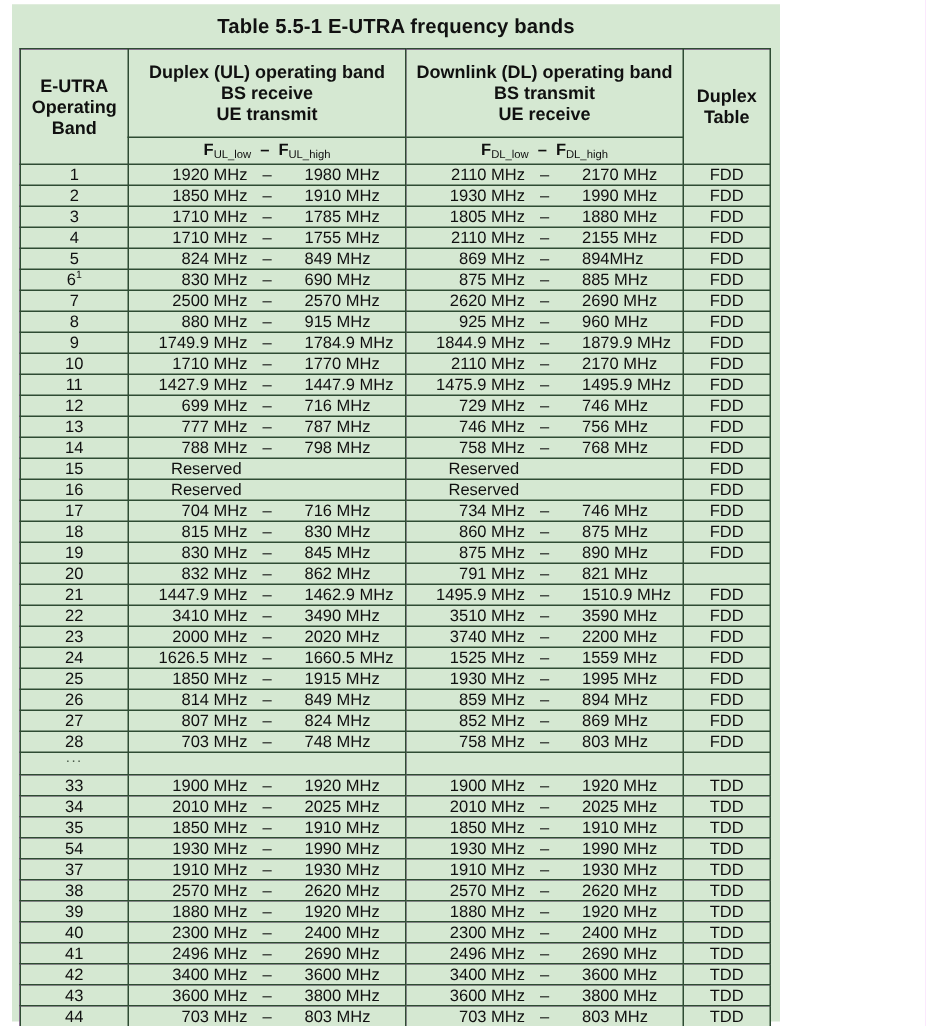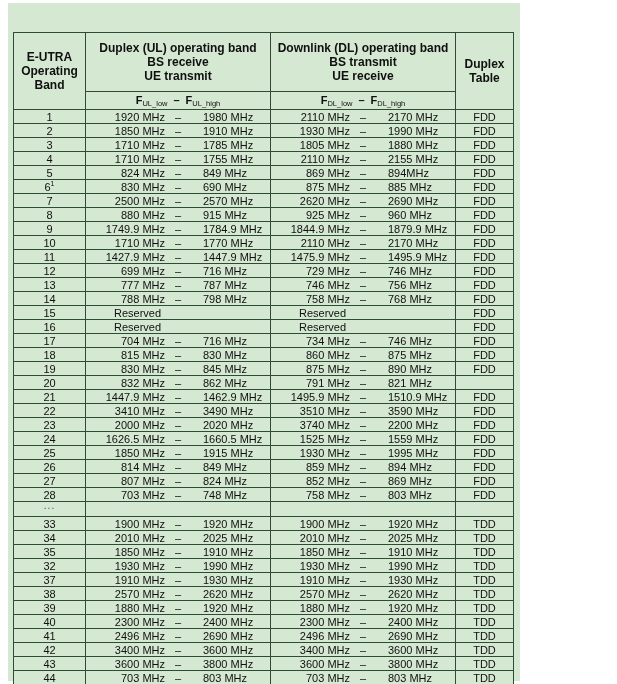--- a/index.html
+++ b/index.html
@@ -173,20 +173,23 @@
     pointer-events: none;
     user-select: none;
   }
 </style>
 </head>
 <body>
 
 <div id="page">
   <div id="paper"></div>
 
+  <div id="title-bar">
+    <span class="title-text">Table 5.5-1 E-UTRA frequency bands</span>
+  </div>
 
   <div id="tbl-wrap">
     <table class="freq">
       <colgroup>
         <col class="c-band">
           <col class="c-ul">
           <col class="c-dl">
           <col class="c-dup">
       </colgroup>
       <thead>
@@ -755,21 +758,21 @@
             <td>
               <div class="range">
                 <span class="lo">1850 MHz</span>
                 <span class="dash">–</span>
                 <span class="hi">1910 MHz</span>
               </div>
             </td>
             <td class="dup">TDD</td>
           </tr>
           <tr class="datarow">
-            <td class="band"><span>32</span></td>
+            <td class="band"><span>54</span></td>
             <td>
               <div class="range">
                 <span class="lo">1930 MHz</span>
                 <span class="dash">–</span>
                 <span class="hi">1990 MHz</span>
               </div>
             </td>
             <td>
               <div class="range">
                 <span class="lo">1930 MHz</span>

